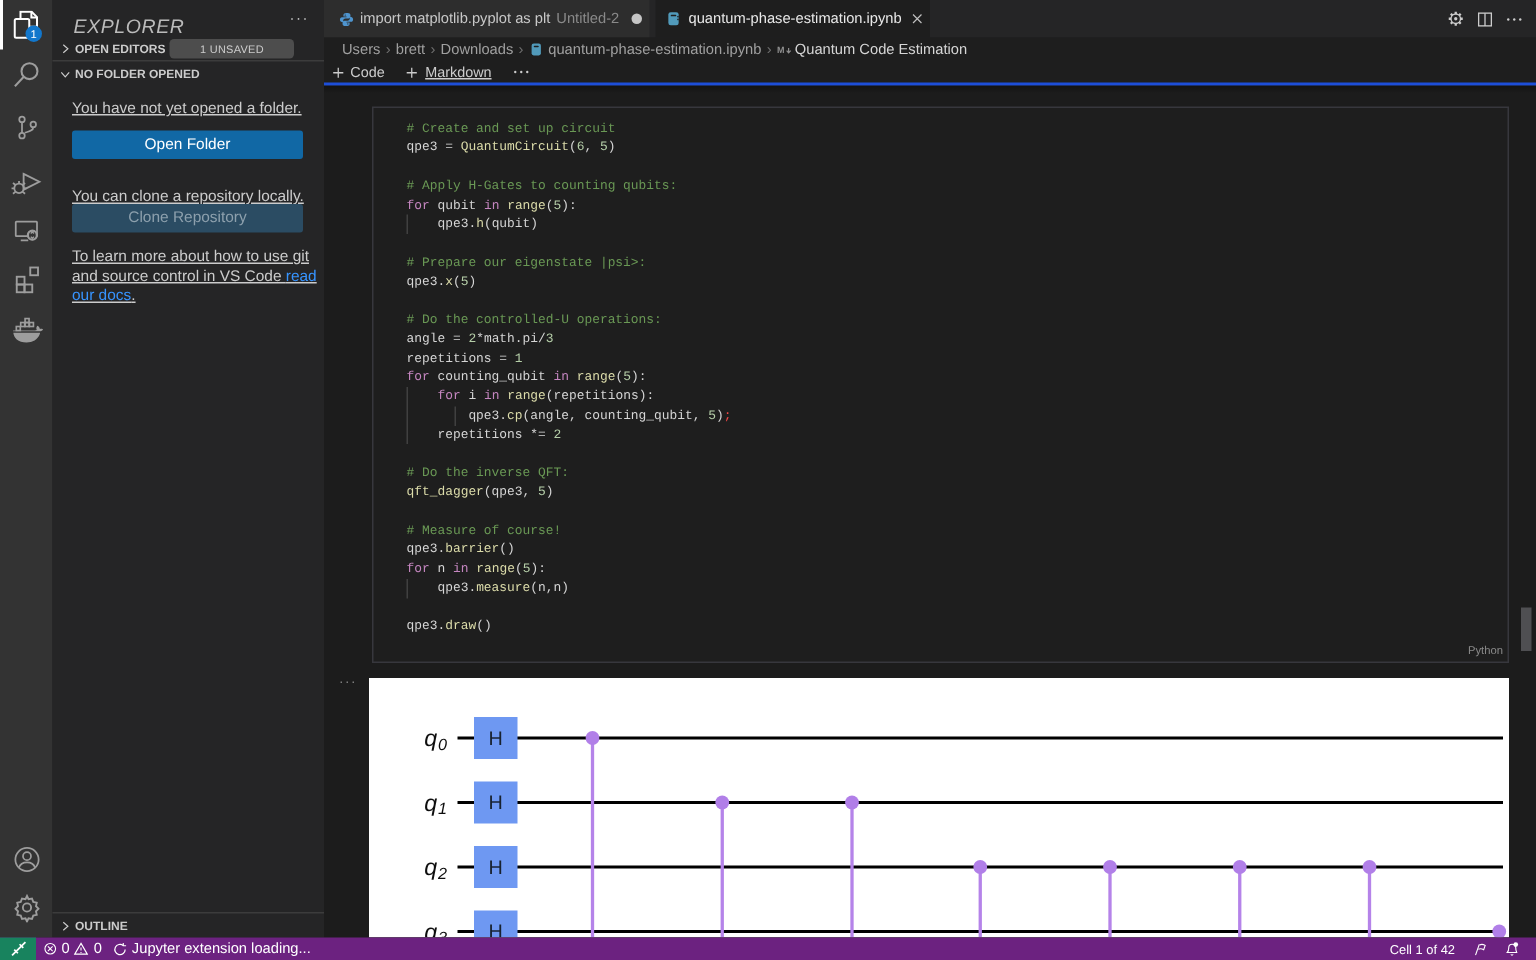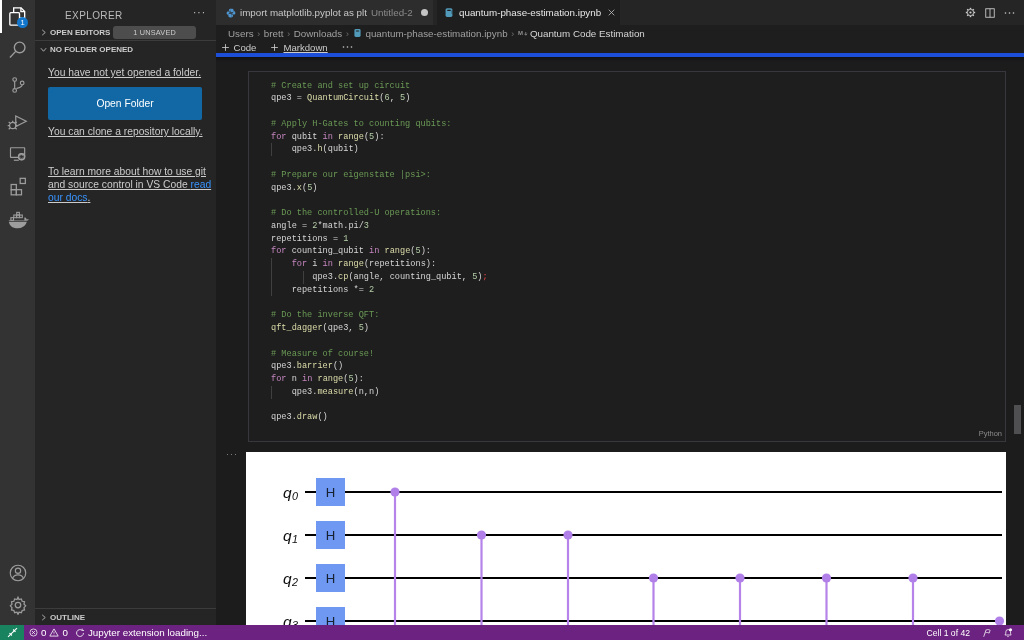--- a/index.html
+++ b/index.html
@@ -11,45 +11,45 @@
   
   #actbar { left:0; top:0; width:35px; height:625px; background:#333333; }
   .aicon { position:absolute; left:0; width:35px; height:34px; display:flex; align-items:center; justify-content:center; }
   .aicon svg { display:block; }
   #act-active-border { position:absolute; left:0; top:0; width:2px; height:33px; background:#ffffff; }
   #act-badge { position:absolute; left:17px; top:16.5px; width:11px; height:11px; border-radius:50%;
     background:#1277cc; color:#fff; font-size:7.5px; line-height:11px; text-align:center; }
 
   
   #sidebar { left:35px; top:0; width:181px; height:625px; background:#252526; color:#cccccc; }
-  #sb-title { position:absolute; left:30px; top:9.5px; font-size:10px; letter-spacing:0.4px; color:#bbbbbb; }
+  #sb-title { position:absolute; left:14px; top:9.5px; font-size:13px; letter-spacing:0.4px; color:#bbbbbb;font-style:italic; }
   #sb-dots { position:absolute; right:10px; top:7px; color:#cccccc; font-size:10px; letter-spacing:1px; }
   .sb-row { position:absolute; left:0; width:181px; display:flex; align-items:center; font-weight:bold; font-size:8px; color:#cccccc; letter-spacing:0;}
   .chev { flex:none; }
   #badge-unsaved { margin-left:3px; background:#4d4d4d; color:#cccccc; font-weight:normal;
     border-radius:3px; padding:2px 20px; font-size:7.3px; letter-spacing:0.2px;text-align:center;}
   .sb-sep { position:absolute; left:0; width:181px; height:1px; background:#3c3c3c; }
   .sb-text { position:absolute; left:13px; width:166px; font-size:10.3px; line-height:13.2px; color:#cccccc;text-decoration:underline; }
-  .sb-btn { position:absolute; left:13px; width:154px; height:33px; border-radius:2px;
+  .sb-btn { position:absolute; left:13px; width:154px; height:19px; border-radius:2px;
     font-size:10.3px; display:flex; align-items:center; justify-content:center; }
   #btn-open { background:#1168a5; color:#ffffff; }
   #btn-clone { background:#2b4c63; color:#8da0ad; }
   .lnk { color:#3794ff; }
 
   
   #tabbar { left:216px; top:0; width:808px; height:25px; background:#252526; }
   .tab { position:absolute; top:0; height:25px; display:flex; align-items:center; font-size:9.8px; }
   #tab1 { left:0; width:217px; background:#2d2d2d; color:#c8c8c8; }
   #tab2 { left:221px; width:183px; background:#1e1e1e; color:#e8e8e8; }
   .tabicons { position:absolute; top:0; height:25px; right:9px; display:flex; align-items:center; gap:9px; color:#cccccc;}
   #crumbs { left:216px; top:25px; width:808px; height:16px; background:#1e1e1e; color:#a0a0a0;
     font-size:9.8px; display:flex; align-items:center; }
   .csep { color:#6e6e6e; padding:0 3.5px; font-family:"Liberation Sans"; }
   #nbtoolbar { left:216px; top:41px; width:808px; height:16px; background:#1e1e1e; color:#cccccc;
-    font-size:9.6px; display:flex; align-items:center; border-bottom:4px solid #1d4ed8;}
+    font-size:9.6px; display:flex; align-items:center; border-bottom:2px solid #1d4ed8;}
 
   #notebook { left:216px; top:57px; width:808px; height:568px; background:#1c1c1c; overflow:hidden; }
   #cell { position:absolute; left:32px; top:14px; width:758px; height:371px; background:#1e1e1e;
     border:1px solid #37373d; }
   #code { position:absolute; left:22px; top:7.5px; font-family:"Liberation Mono", monospace;
     font-size:8.6px; line-height:12.77px; white-space:pre; color:#d6d6d6; }
   .c { color:#6a9955; } 
   .k { color:#c586c0; } 
   .f { color:#dcdcaa; } 
   .n { color:#b5cea8; } 
@@ -341,20 +341,21 @@
     <div class="sb-row" style="top:24px;height:16px;"><svg class="chev" width="7" height="7" viewBox="0 0 16 16" style="margin-left:5px;margin-right:3px;">
           <path d="M5 2l7 6-7 6" fill="none" stroke="#cccccc" stroke-width="1.8"></path>
         </svg>OPEN EDITORS<span id="badge-unsaved">1 UNSAVED</span></div>
     <div class="sb-sep" style="top:40px;"></div>
     <div class="sb-row" style="top:41px;height:16px;"><svg class="chev" width="7" height="7" viewBox="0 0 16 16" style="margin-left:5px;margin-right:3px;">
           <path d="M2 5l6 7 6-7" fill="none" stroke="#cccccc" stroke-width="1.8"></path>
         </svg>NO FOLDER OPENED</div>
     <div class="sb-text" style="top:66px;">You have not yet opened a folder.</div>
     <div class="sb-btn" id="btn-open" style="top:87px;">Open Folder</div>
     <div class="sb-text" style="top:125px;">You can clone a repository locally.</div>
+    <div class="sb-btn" id="btn-clone" style="top:136px;">Clone Repository</div>
     <div class="sb-text" style="top:165px;">To learn more about how to use git and source control in VS Code <span class="lnk">read our docs</span>.</div>
     <div class="sb-sep" style="top:608px;"></div>
     <div class="sb-row" style="top:609px;height:16px;"><svg class="chev" width="7" height="7" viewBox="0 0 16 16" style="margin-left:5px;margin-right:3px;">
           <path d="M5 2l7 6-7 6" fill="none" stroke="#cccccc" stroke-width="1.8"></path>
         </svg>OUTLINE</div>
   </div>
 
   <div id="status" class="abs">
     <div id="remote">
       <svg width="13" height="13" viewBox="0 0 16 16" fill="none" stroke="#ffffff" stroke-width="1.4">

